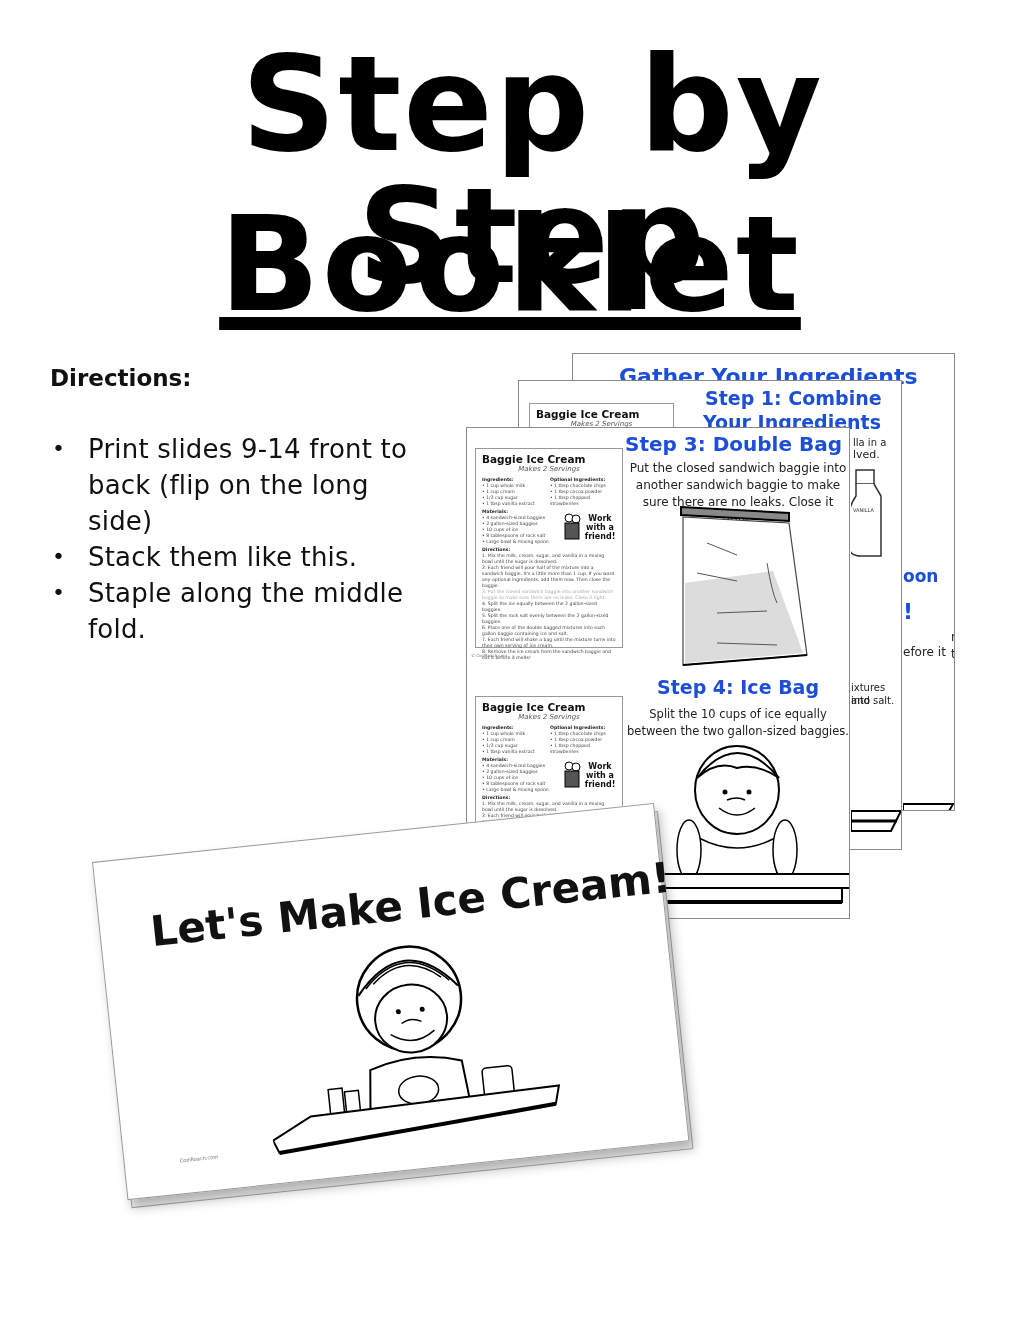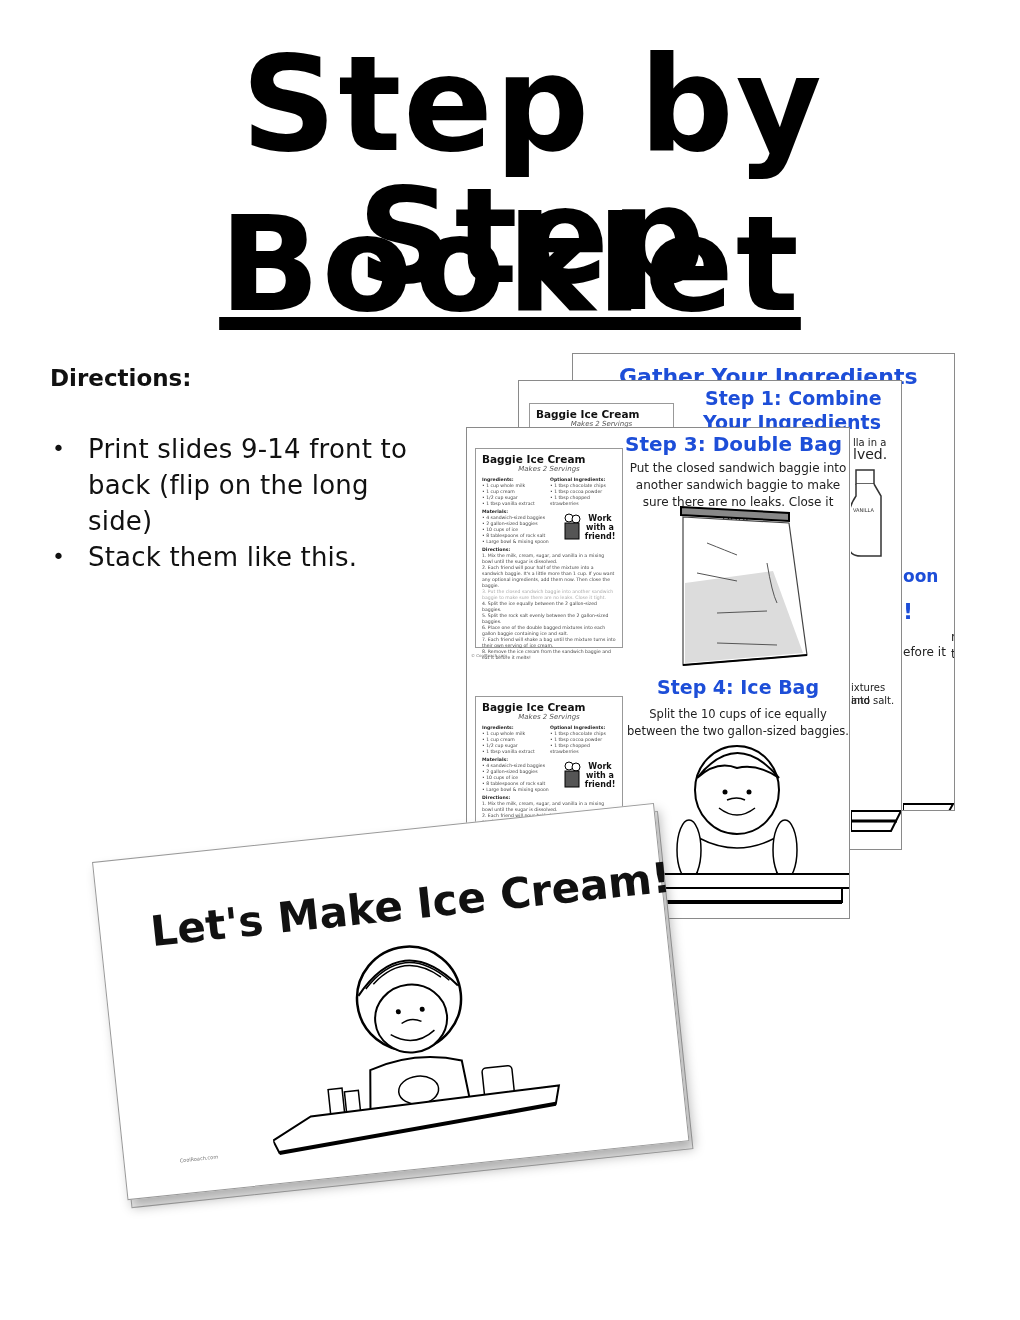--- a/index.html
+++ b/index.html
@@ -57,20 +57,21 @@
 <body>
 
 <div id="title1" class="title-line">Step by Step</div>
 <div id="title2" class="title-line">Booklet</div>
 
 <div class="directions">
   <h2>Directions:</h2>
   <ul>
     <li>Print slides 9-14 front to back (flip on the long side)</li>
     <li>Stack them like this.</li>
+    <li>Staple along the middle fold.</li>
   </ul>
 </div>
 
 <div id="page-gather" class="page">
   <div class="page-heading" style="left:46px; top:10px; font-size:22px;">Gather Your Ingredients</div>
   <div class="page-heading" style="left:330px; top:212px; font-size:17px;">oon</div>
   <div class="page-heading" style="left:330px; top:245px; font-size:22px;">!</div>
   <div class="page-text" style="left:330px; top:275px; text-align:left; font-size:12px;margin-left:48px;">n the</div>
   <div class="page-text" style="left:330px; top:290px; text-align:left; font-size:12px;">efore it</div>
   <svg class="shelf" style="left:330px; top:440px;" width="60" height="40">
@@ -80,21 +81,21 @@
 </div>
 
 <div id="page-step1" class="page">
   <div class="recipe-card" style="left:10px; top:22px; width:145px; height:40px;">
     <div class="recipe-title">Baggie Ice Cream</div>
     <div class="recipe-sub">Makes 2 Servings</div>
   </div>
   <div class="page-heading" style="left:186px; top:6px; font-size:19px;">Step 1: Combine</div>
   <div class="page-heading" style="left:184px; top:30px; font-size:19px;">Your Ingredients</div>
   <div class="page-text" style="left:334px; top:55px; text-align:left; font-size:10px; line-height:13px;">lla in a</div>
-  <div class="page-text" style="left:334px; top:67px; text-align:left; font-size:14px; line-height:13px;">lved.</div>
+  <div class="page-text" style="left:334px; top:67px; text-align:left; font-size:11px; line-height:13px;">lved.</div>
   <svg style="position:absolute; left:332px; top:85px;" width="40" height="100">
     <rect x="5" y="4" width="18" height="14" fill="#fff" stroke="#333" stroke-width="1.5"></rect>
     <path d="M5,18 L5,30 Q-2,40 -2,50 L-2,80 Q-2,90 10,90 L30,90 L30,30 L23,18" fill="#fff" stroke="#333" stroke-width="1.5"></path>
     <text x="2" y="46" font-size="5" fill="#333" font-family="DejaVu Sans, sans-serif">VANILLA</text>
   </svg>
   <div class="page-text" style="left:332px; top:300px; text-align:left; font-size:10px; line-height:13px;">ixtures into</div>
   <div class="page-text" style="left:332px; top:313px; text-align:left; font-size:10px; line-height:13px;">and salt.</div>
   <svg class="shelf" style="left:332px; top:420px;" width="55" height="45">
     <polygon points="0,10 50,10 40,30 0,30" fill="#fff" stroke="#000" stroke-width="2"></polygon>
     <line x1="0" y1="20" x2="46" y2="20" stroke="#000" stroke-width="3"></line>

